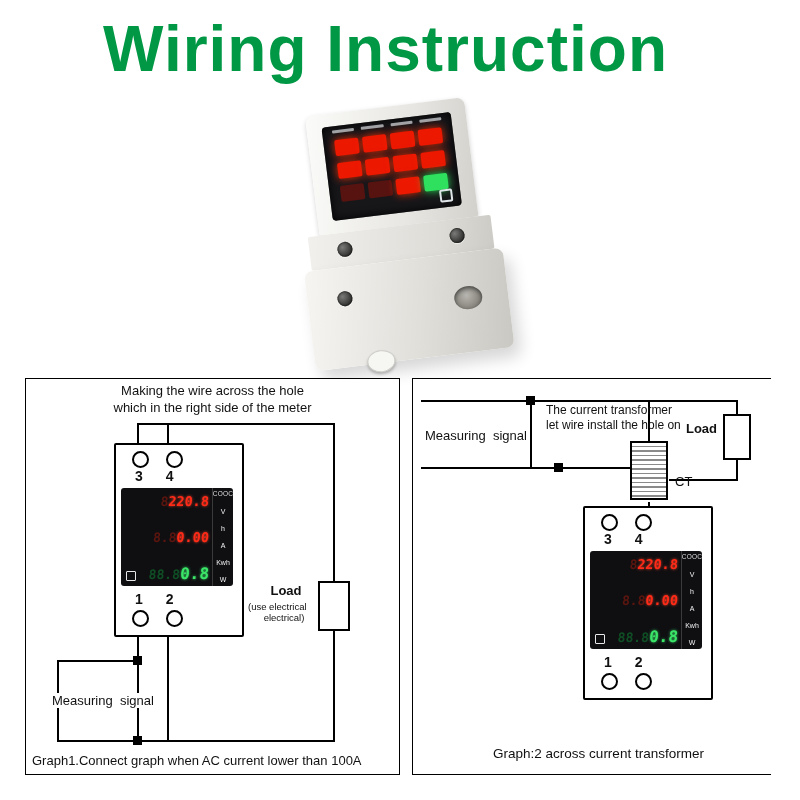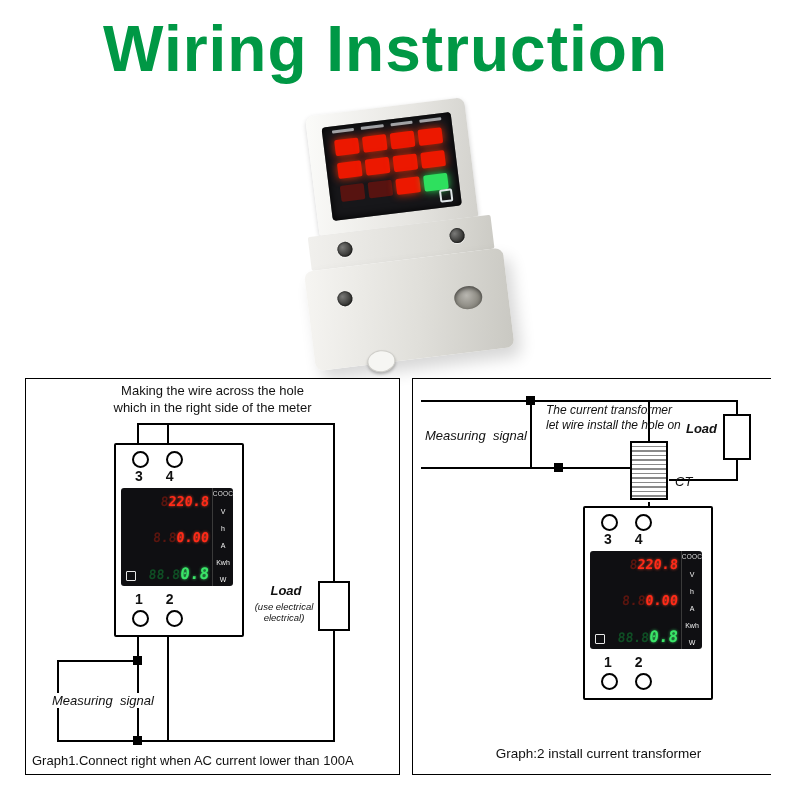--- a/index.html
+++ b/index.html
@@ -38,21 +38,21 @@
            background:radial-gradient(circle at 45% 40%,#b8b6b0,#8a8880 60%,#63615c);
            box-shadow:inset 0 2px 4px rgba(0,0,0,.5);}
   .ph-knob{position:absolute;left:52px;bottom:-9px;width:26px;height:20px;border-radius:50%;
            background:#f6f6f3;border:1px solid #cfcec9;box-shadow:0 2px 3px rgba(0,0,0,.25);}
 
   
   .panel{position:absolute;top:378px;height:395px;background:#fff;border:1px solid #000;}
   .panel.g1{left:25px;width:373px;}
   .panel.g2{left:412px;width:371px;}
   .note{position:absolute;left:0;width:100%;text-align:center;font-size:13px;}
-  .lbl{position:absolute;font-size:13px;white-space:pre;font-style:italic;}
+  .lbl{position:absolute;font-size:13px;white-space:pre;}
   .lbl.bold{font-weight:bold;}
   .lbl.small{font-size:9.5px;white-space:nowrap;}
   .lbl.onwire{background:#fff;padding:0 3px;}
   .caption{position:absolute;font-size:13px;}
   .caption.center{left:0;width:100%;text-align:center;}
 
   .wire{position:absolute;background:#000;}
   .wire.h{height:2px;}
   .wire.v{width:2px;}
   .dot{position:absolute;width:9px;height:9px;background:#000;}
@@ -146,21 +146,21 @@
     <div class="wire v" style="left:141px;top:254px;height:109px"></div>
     <div class="wire h" style="left:31px;top:281px;width:82px"></div>
     <div class="wire v" style="left:31px;top:281px;height:82px"></div>
     <div class="wire h" style="left:31px;top:361px;width:278px"></div>
     <div class="wire v" style="left:307px;top:252px;height:111px"></div>
     <div class="dot" style="left:107px;top:277px"></div>
     <div class="dot" style="left:107px;top:357px"></div>
 
     <div class="loadbox" style="left:292px;top:202px;width:28px;height:46px"></div>
     <div class="lbl bold" style="left:232px;top:204px;width:56px;text-align:center">Load</div>
-    <div class="lbl small" style="left:222px;top:222px;width:72px;text-align:center">(use electrical</div>
+    <div class="lbl small" style="left:222px;top:222px;width:72px;text-align:left">(use electrical</div>
     <div class="lbl small" style="left:222px;top:233px;width:72px;text-align:center">electrical)</div>
 
     <div class="meter" style="left:88px;top:64px">
       <div class="m-circles top">
         <span class="m-circle"></span>
         <span class="m-circle"></span>
       </div>
       <div class="m-nums top">
         <span>3</span>
         <span>4</span>
@@ -194,21 +194,21 @@
         <span>1</span>
         <span>2</span>
       </div>
       <div class="m-circles bottom">
         <span class="m-circle"></span>
         <span class="m-circle"></span>
       </div>
     </div>
 
     <div class="lbl onwire" style="left:23px;top:314px">Measuring  signal</div>
-    <div class="caption" style="left:6px;top:374px">Graph1.Connect right when AC current lower than 100A</div>
+    <div class="caption" style="left:6px;top:374px">Graph1.Connect graph when AC current lower than 100A</div>
   </div>
 
   <div class="panel g2">
 
     <div class="wire h" style="left:8px;top:21px;width:317px"></div>
     <div class="wire v" style="left:323px;top:21px;height:16px"></div>
     <div class="wire v" style="left:117px;top:21px;height:69px"></div>
     <div class="wire h" style="left:8px;top:88px;width:212px"></div>
     <div class="wire v" style="left:235px;top:21px;height:43px"></div>
     <div class="wire v" style="left:235px;top:123px;height:6px"></div>
@@ -263,16 +263,16 @@
       <div class="m-nums bottom">
         <span>1</span>
         <span>2</span>
       </div>
       <div class="m-circles bottom">
         <span class="m-circle"></span>
         <span class="m-circle"></span>
       </div>
     </div>
 
-    <div class="caption center" style="top:367px;font-size:13.5px">Graph:2 install current transformer</div>
+    <div class="caption center" style="top:367px;font-size:13.5px">Graph:2 across current transformer</div>
   </div>
 
 </div>
 
 </body></html>

